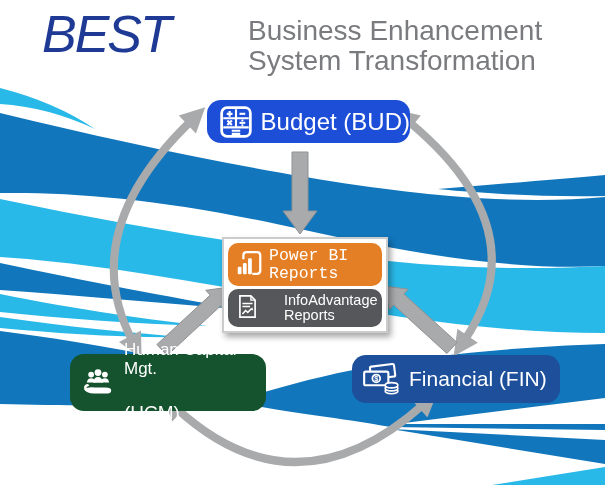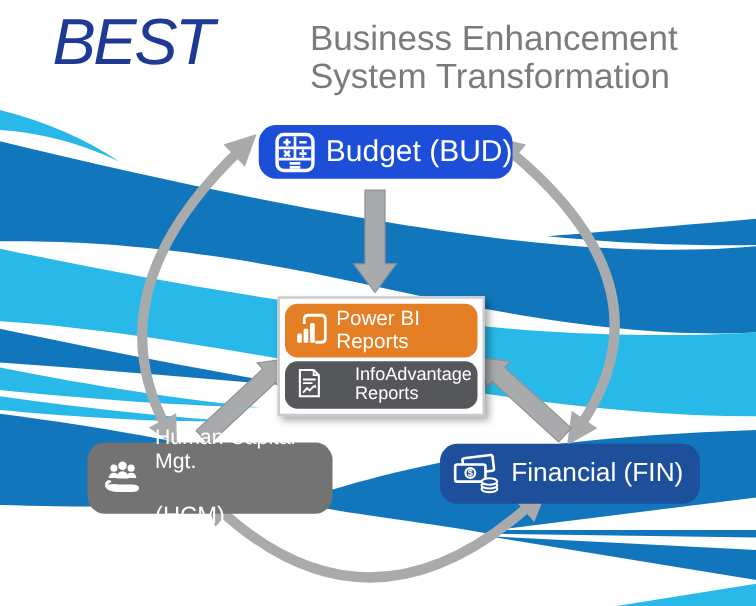--- a/index.html
+++ b/index.html
@@ -18,36 +18,36 @@
     position:absolute;left:248px;top:16px;
     font-size:28px;line-height:1.08;color:#7a7b7e;
   }
   
   .node{
     position:absolute;display:flex;align-items:center;
     color:#fff;border-radius:14px;box-sizing:border-box;
   }
   .node .icon{flex:0 0 auto;display:flex;align-items:center;justify-content:center;}
   .node-budget{left:207px;top:100px;width:203px;height:43px;background:#1d4ed8;padding-left:9px;gap:8px;font-size:24px;justify-content:flex-end;}
-  .node-hcm{left:70px;top:354px;width:196px;height:57px;background:#737373;padding-left:10px;gap:8px;}
+  .node-hcm{left:70px;top:354px;width:196px;height:57px;background:#14532d;padding-left:10px;gap:8px;}
   .node-hcm .l1{font-size:17px;line-height:1.1;}
   .node-hcm .l2{font-size:19px;line-height:1.1;margin-top:24px;}
   .node-fin{left:352px;top:355px;width:208px;height:48px;background:#1d4f9b;padding-left:9px;gap:8px;font-size:21px;}
   
   .center-box{
     position:absolute;left:222px;top:237px;width:166px;height:96px;
     background:#fff;border:2px solid #c9cbcd;box-sizing:border-box;
     box-shadow:3px 4px 6px rgba(0,0,0,.35);
     display:flex;flex-direction:column;gap:3px;padding:4px;
   }
   .pill{
     display:flex;align-items:center;color:#fff;border-radius:10px;
     padding:0 4px 0 6px;gap:5px;box-sizing:border-box;
   }
-  .pill-powerbi{flex:1.15;background:#e57f25;font-size:16.5px;line-height:1.05;}
+  .pill-powerbi{flex:1.15;background:#e57f25;font-size:16.5px;line-height:1.05;font-family:Liberation Mono, monospace;}
   .pill-info{flex:1;background:#56575a;font-size:14.5px;line-height:1.05;gap:23px;}
   .pill .txt{white-space:nowrap;}
 </style>
 </head>
 <body>
 
 <div class="canvas">
 
   <svg class="layer" viewBox="0 0 605 485">
     <defs>

